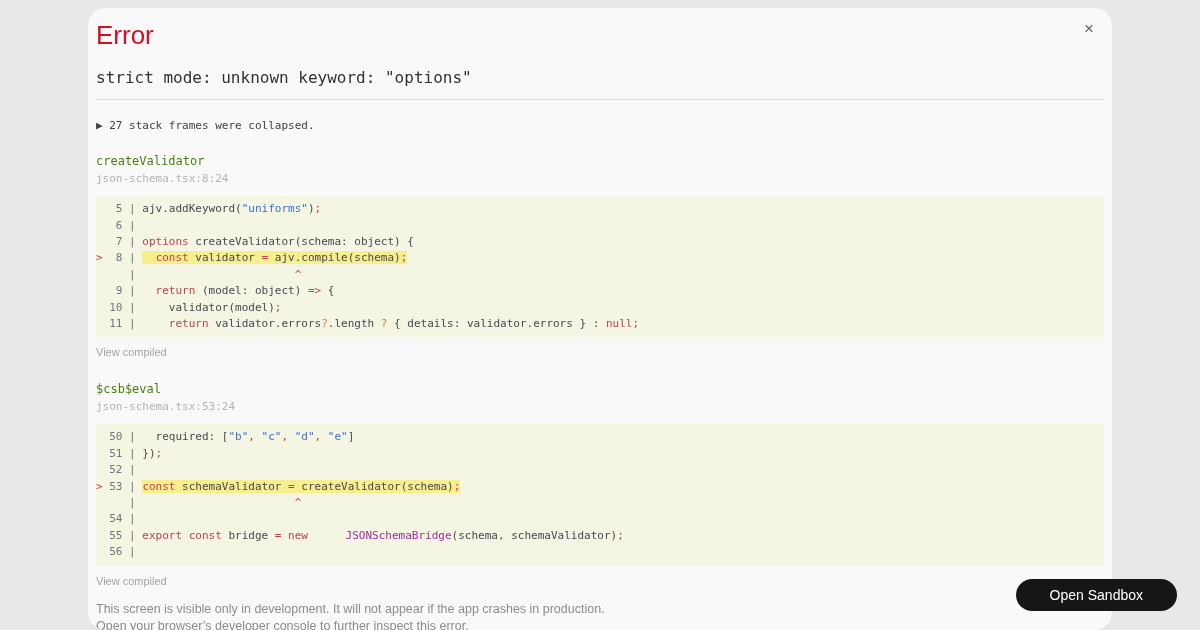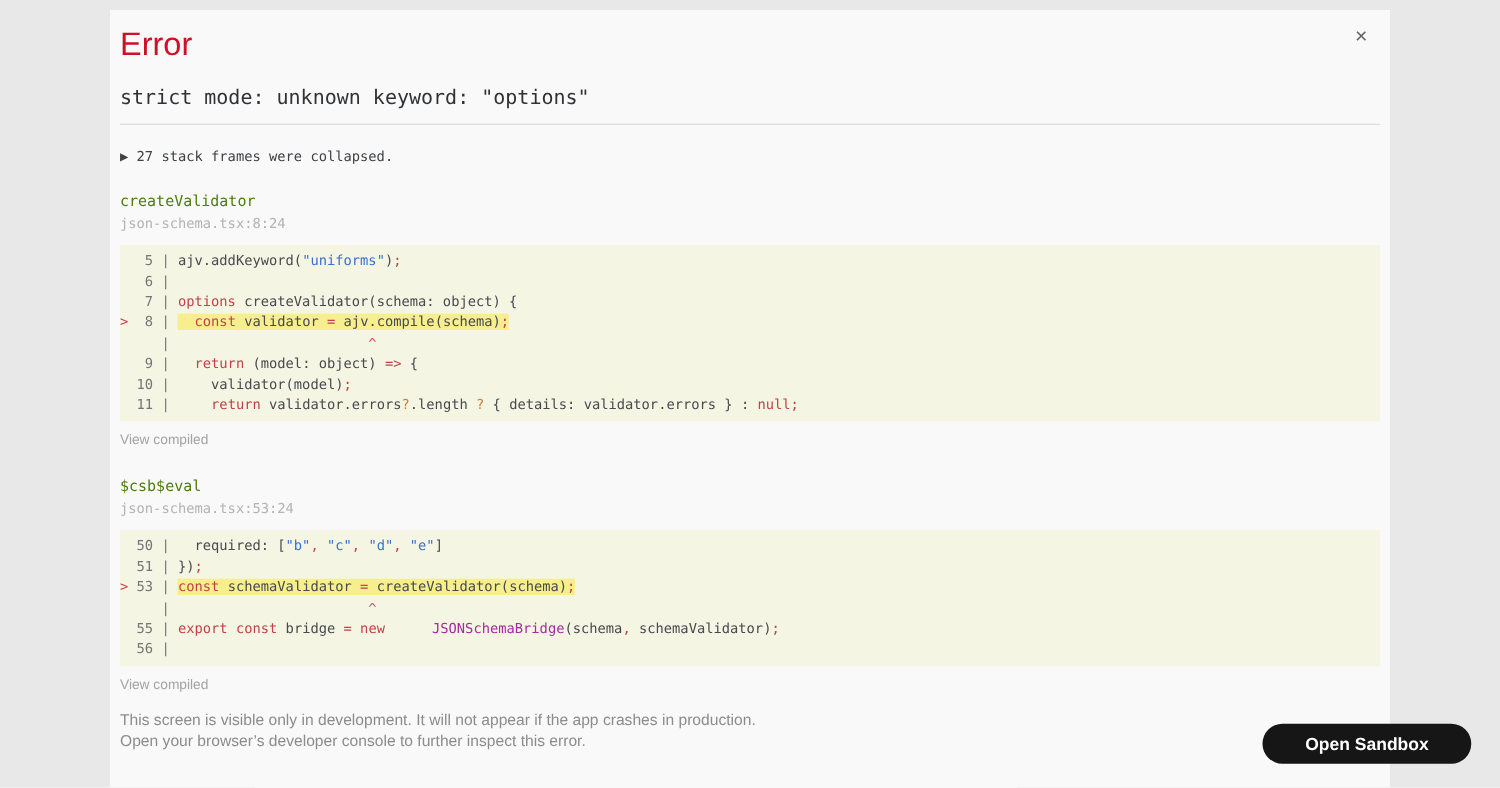--- a/index.html
+++ b/index.html
@@ -30,20 +30,21 @@
   }
   .overlay-panel {
     position: absolute;
     left: 88px;
     top: 8px;
     width: 1024px;
     height: 622px;
     background: var(--panel-bg);
     padding: 8px;
     overflow: hidden;
+    border-radius: 18px;
   }
   .overlay-header {
     position: relative;
     padding-top: 4px;
   }
   .error-title {
     font-size: 26px;
     font-weight: 400;
     color: var(--error-red);
     line-height: 1.2;
@@ -138,21 +139,20 @@
     right: 23px;
     bottom: 19px;
     background: var(--button-bg);
     color: var(--button-text);
     font-family: "Liberation Sans", sans-serif;
     font-size: 14px;
     padding: 8px 34px;
     border: none;
     border-radius: 16px;
     cursor: pointer;
-    font-weight: bold;
   }
 </style>
 </head>
 <body>
 
 <div class="overlay-panel">
 
   <div class="overlay-header">
     <div class="error-title">Error</div>
     <button class="close-btn">×</button>
@@ -179,22 +179,24 @@
       </div>
     <div class="view-compiled">View compiled</div>
   </div>
 
   <div class="stack-frame">
     <div class="frame-fn">$csb$eval</div>
     <div class="frame-loc">json-schema.tsx:53:24</div>
     <div class="code-block">
         <div class="code-line"><span class="tok-gutter">  50 | </span><span class="code-text"><span class="tok-plain">  required: [</span><span class="tok-string">"b"</span><span class="tok-punct">,</span><span class="tok-plain"> </span><span class="tok-string">"c"</span><span class="tok-punct">,</span><span class="tok-plain"> </span><span class="tok-string">"d"</span><span class="tok-punct">,</span><span class="tok-plain"> </span><span class="tok-string">"e"</span><span class="tok-plain">]</span></span></div>
         <div class="code-line"><span class="tok-gutter">  51 | </span><span class="code-text"><span class="tok-plain">})</span><span class="tok-punct">;</span></span></div>
+        <div class="code-line"><span class="tok-gutter">  52 | </span><span class="code-text"></span></div>
         <div class="code-line"><span class="tok-marker">&gt;</span><span class="tok-gutter"> 53 | </span><span class="code-text hl"><span class="tok-keyword">const</span><span class="tok-plain"> schemaValidator </span><span class="tok-op">=</span><span class="tok-plain"> createValidator(schema)</span><span class="tok-punct">;</span></span></div>
         <div class="code-line"><span class="tok-gutter">     | </span><span class="code-text"><span class="tok-caret">                       ^</span></span></div>
+        <div class="code-line"><span class="tok-gutter">  54 | </span><span class="code-text"></span></div>
         <div class="code-line"><span class="tok-gutter">  55 | </span><span class="code-text"><span class="tok-keyword">export</span><span class="tok-plain"> </span><span class="tok-keyword">const</span><span class="tok-plain"> bridge </span><span class="tok-op">=</span><span class="tok-plain"> </span><span class="tok-keyword">new</span><span class="tok-plain"> </span><span class="tok-classname">JSONSchemaBridge</span><span class="tok-plain">(schema</span><span class="tok-punct">,</span><span class="tok-plain"> schemaValidator)</span><span class="tok-punct">;</span></span></div>
         <div class="code-line"><span class="tok-gutter">  56 | </span><span class="code-text"></span></div>
       </div>
     <div class="view-compiled">View compiled</div>
   </div>
 
   <div class="footer-note">
     <div class="note-line">This screen is visible only in development. It will not appear if the app crashes in production.</div>
     <div class="note-line">Open your browser’s developer console to further inspect this error.</div>
 

